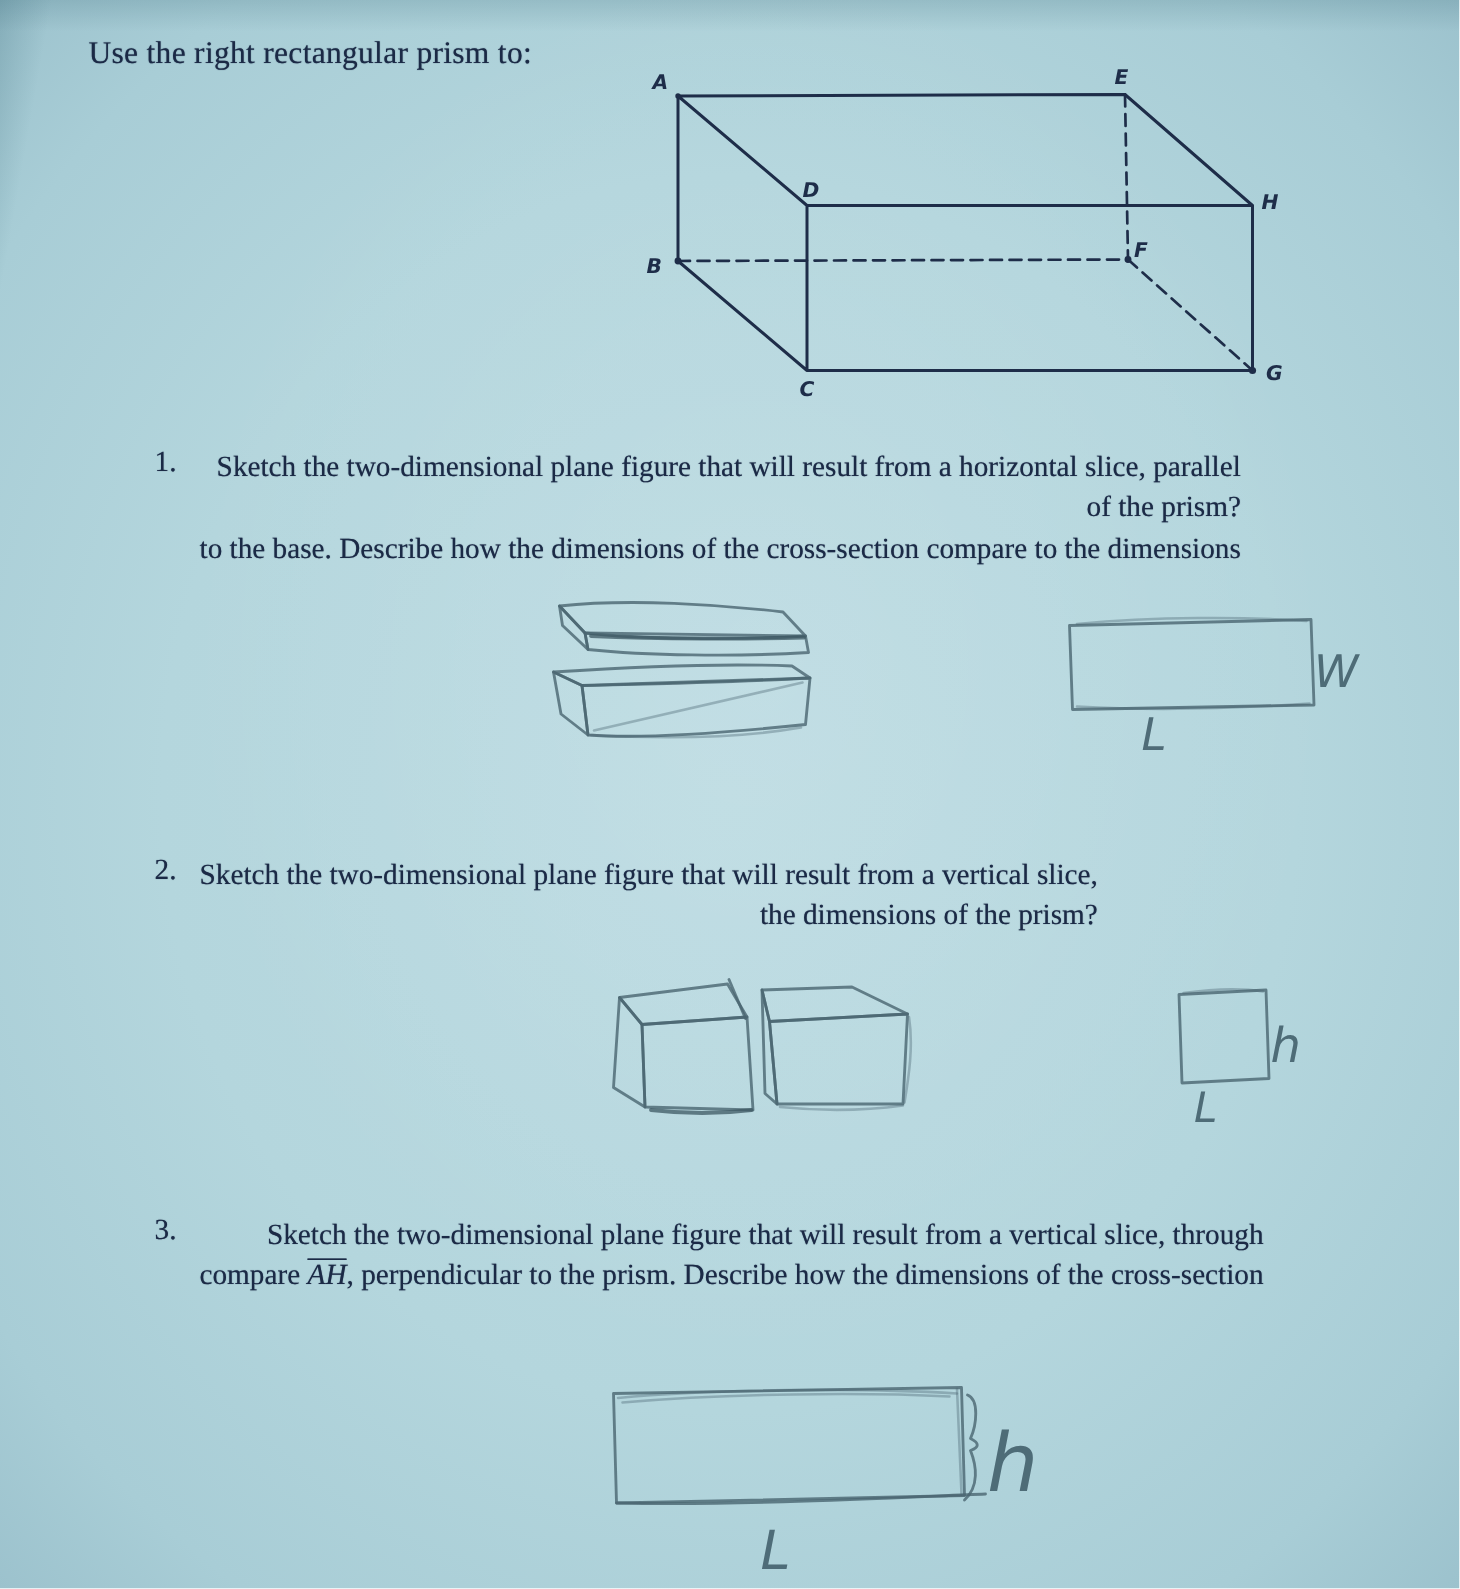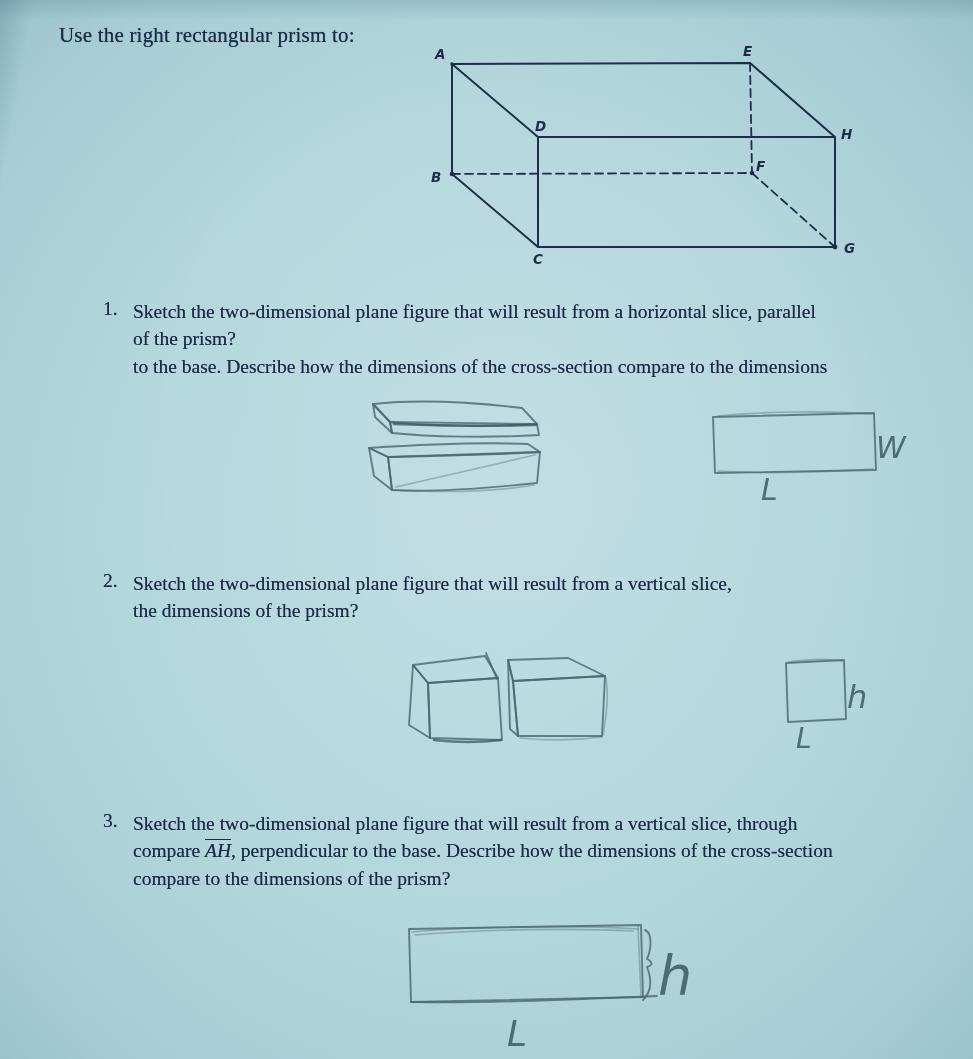--- a/index.html
+++ b/index.html
@@ -22,21 +22,21 @@
   }
   .question{
     position:absolute;left:103px;display:flex;
     font-size:19.5px;
     text-shadow:0 0 .6px rgba(27,42,70,.7);
   }
   .q1{top:298px;}
   .q2{top:570px;}
   .q3{top:810px;}
   .qnum{width:30px;flex:none;}
-  .qtext div{line-height:27.4px;white-space:nowrap;}
+  .qtext div{line-height:27.4px;white-space:nowrap;text-align:right;}
   .qtext{line-height:27.4px;}
   .ovl{font-style:italic;text-decoration:overline;}
   svg{position:absolute;}
   .prism{left:425px;top:40px;}
   .sk1{left:350px;top:390px;}
   .sk2{left:390px;top:645px;}
   .sk3{left:395px;top:915px;}
   .ink-line{stroke:#1e2d49;stroke-width:2;fill:none;stroke-linecap:round;stroke-linejoin:round;}
   .dashed{stroke-dasharray:8,5;stroke-width:1.8;}
   .vlabel{font-family:"DejaVu Sans",sans-serif;font-style:italic;font-weight:bold;font-size:13.5px;fill:#1e2d49;}
@@ -130,22 +130,21 @@
       <path class="pl2" d="M399,17 C420,14 440,14 452,16"></path>
       <text class="ptext" x="457" y="63" font-size="32">h</text>
       <text class="ptext" x="406" y="103" font-size="28">L</text>
     </g>
   </svg>
 
   <div class="question q3">
     <span class="qnum">3.</span>
     <div class="qtext">
       <div>Sketch the two-dimensional plane figure that will result from a vertical slice, through</div>
-      <div><span>compare </span><span class="ovl">AH</span><span>, perpendicular to the base. Describe how the dimensions of the cross-section</span></div>
-      <div>compare to the dimensions of the prism?</div>
+      <div><span>compare </span><span class="ovl">AH</span><span>, perpendicular to the prism. Describe how the dimensions of the cross-section</span></div>
     </div>
   </div>
 
   <svg class="sk3" width="310" height="140" viewBox="0 0 310 140">
     <g>
       <path class="pl" d="M14,14 L246,10 L248,82 L16,87 Z"></path>
       <path class="pl2" d="M17,17 C80,11 180,10 243,14"></path>
       <path class="pl2" d="M20,20 C90,14 180,13 238,16"></path>
       <path class="pl" d="M16,87 C100,89 210,83 262,81"></path>
       <path class="pl2" d="M243,11 L246,81"></path>

